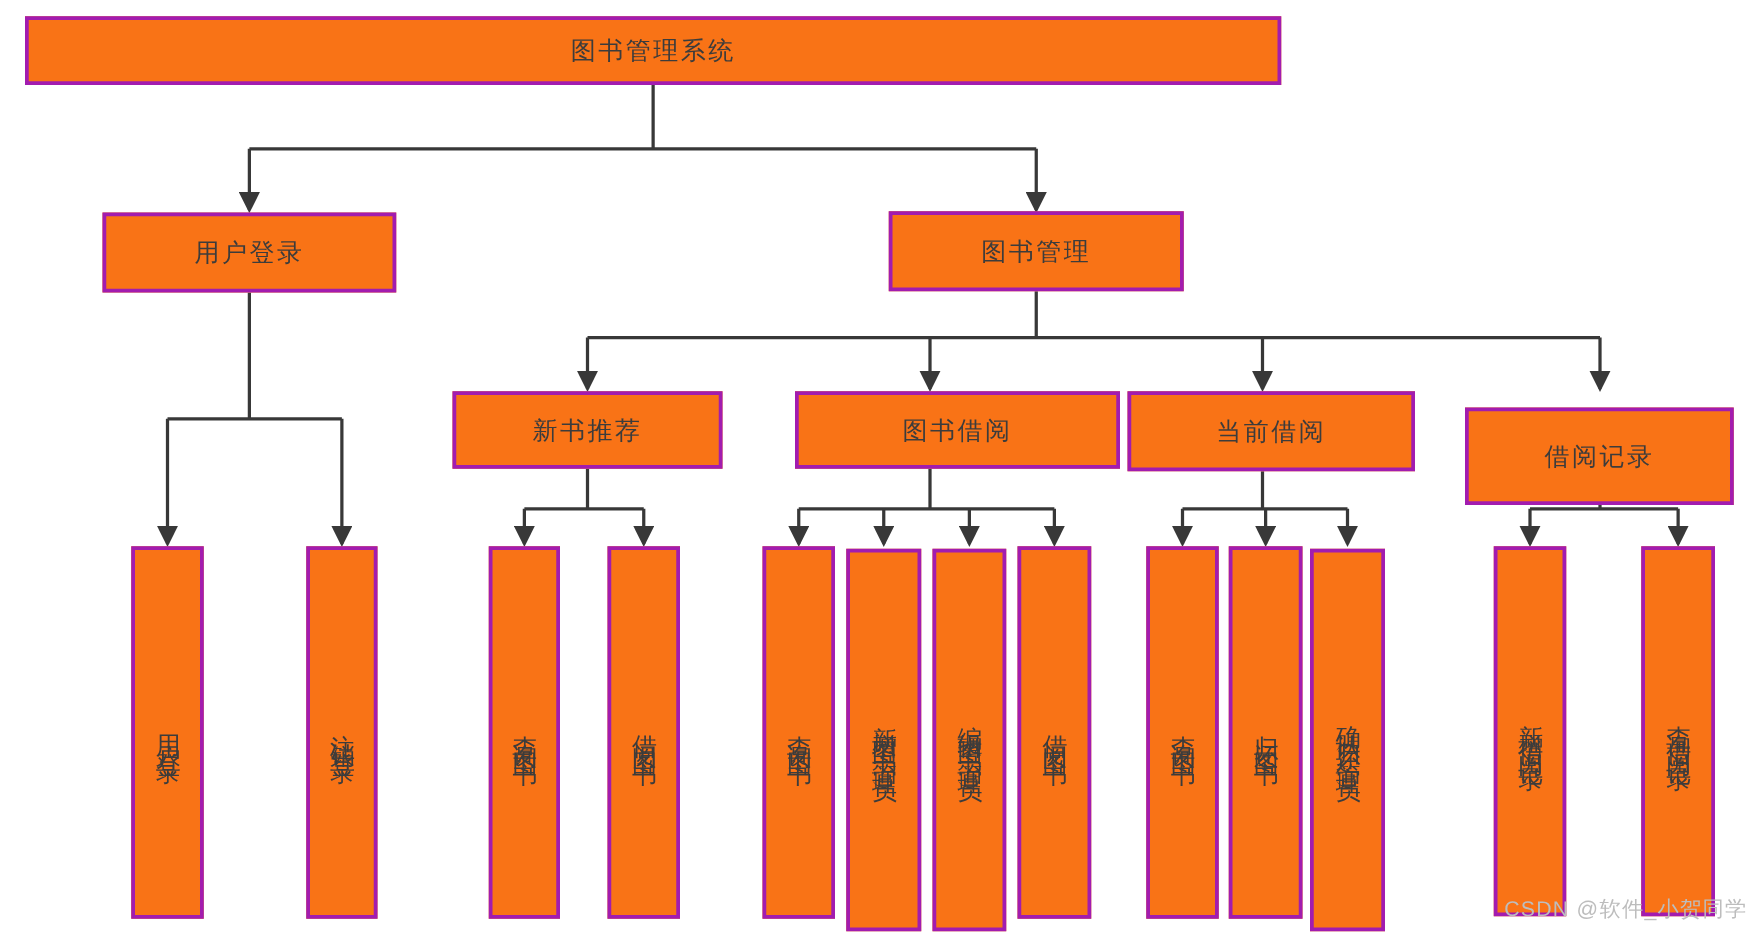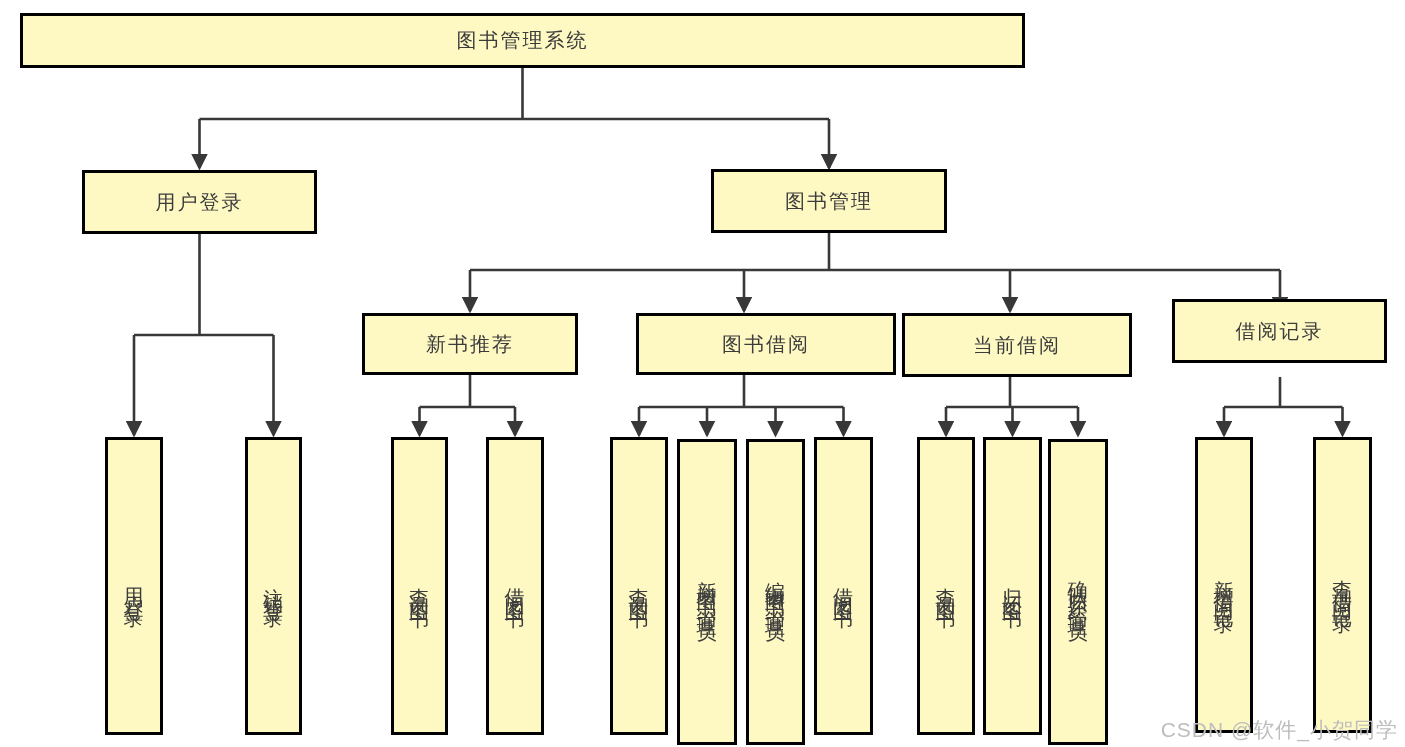--- a/index.html
+++ b/index.html
@@ -7,22 +7,22 @@
     position:relative;
     width:1405px;height:747px;
     background:#ffffff;
     overflow:hidden;
     font-family:"Liberation Sans","DejaVu Sans",sans-serif;
   }
   .connectors{position:absolute;left:0;top:0;width:1405px;height:747px;}
   .node{
     position:absolute;
     box-sizing:border-box;
-    border:3px solid #000000;
-    background:#fef9c3;
+    border:3px solid #a21caf;
+    background:#f97316;
     color:#3c3c3c;
     display:flex;
     align-items:center;
     justify-content:center;
     text-align:center;
   }
   .node.h{font-size:20px;letter-spacing:2px;}
   .node.v{
     writing-mode:vertical-rl;
     text-orientation:mixed;
@@ -34,21 +34,21 @@
     writing-mode:vertical-rl;
     text-orientation:mixed;
     font-size:20px;
     letter-spacing:6px;
     line-height:1;
   }
   .watermark{
     position:absolute;
     right:7px;
     top:716px;
-    font-size:21px;
+    font-size:17px;
     color:#bdbdbd;
     letter-spacing:1px;
     white-space:nowrap;
   }
 </style>
 </head>
 <body>
 
 <div class="stage">
 
@@ -103,21 +103,21 @@
   </svg>
 
   <div class="node h" style="left:20px;top:13px;width:1005px;height:55px;">图书管理系统</div>
 
   <div class="node h" style="left:82px;top:170px;width:235px;height:64px;">用户登录</div>
   <div class="node h" style="left:362px;top:313px;width:216px;height:62px;">新书推荐</div>
 
   <div class="node h" style="left:711px;top:169px;width:236px;height:64px;">图书管理</div>
   <div class="node h" style="left:636px;top:313px;width:260px;height:62px;">图书借阅</div>
   <div class="node h" style="left:902px;top:313px;width:230px;height:64px;">当前借阅</div>
-  <div class="node h" style="left:1172px;top:299px;width:215px;height:64px;text-align:center;">借阅记录</div>
+  <div class="node h" style="left:1172px;top:326px;width:215px;height:78px;text-align:center;">借阅记录</div>
 
   <div class="node v" style="left:105px;top:437px;width:58px;height:298px;">用户登录</div>
   <div class="node v" style="left:245px;top:437px;width:57px;height:298px;">注销登录</div>
 
   <div class="node v" style="left:391px;top:437px;width:57px;height:298px;">查询图书</div>
   <div class="node v" style="left:486px;top:437px;width:58px;height:298px;">借阅图书</div>
 
   <div class="node v" style="left:610px;top:437px;width:58px;height:298px;">查询图书</div>
   <div class="node v-long" style="left:677px;top:439px;width:60px;height:306px;">新增图书（管理员）</div>
   <div class="node v-long" style="left:746px;top:439px;width:59px;height:306px;">编辑图书（管理员）</div>

